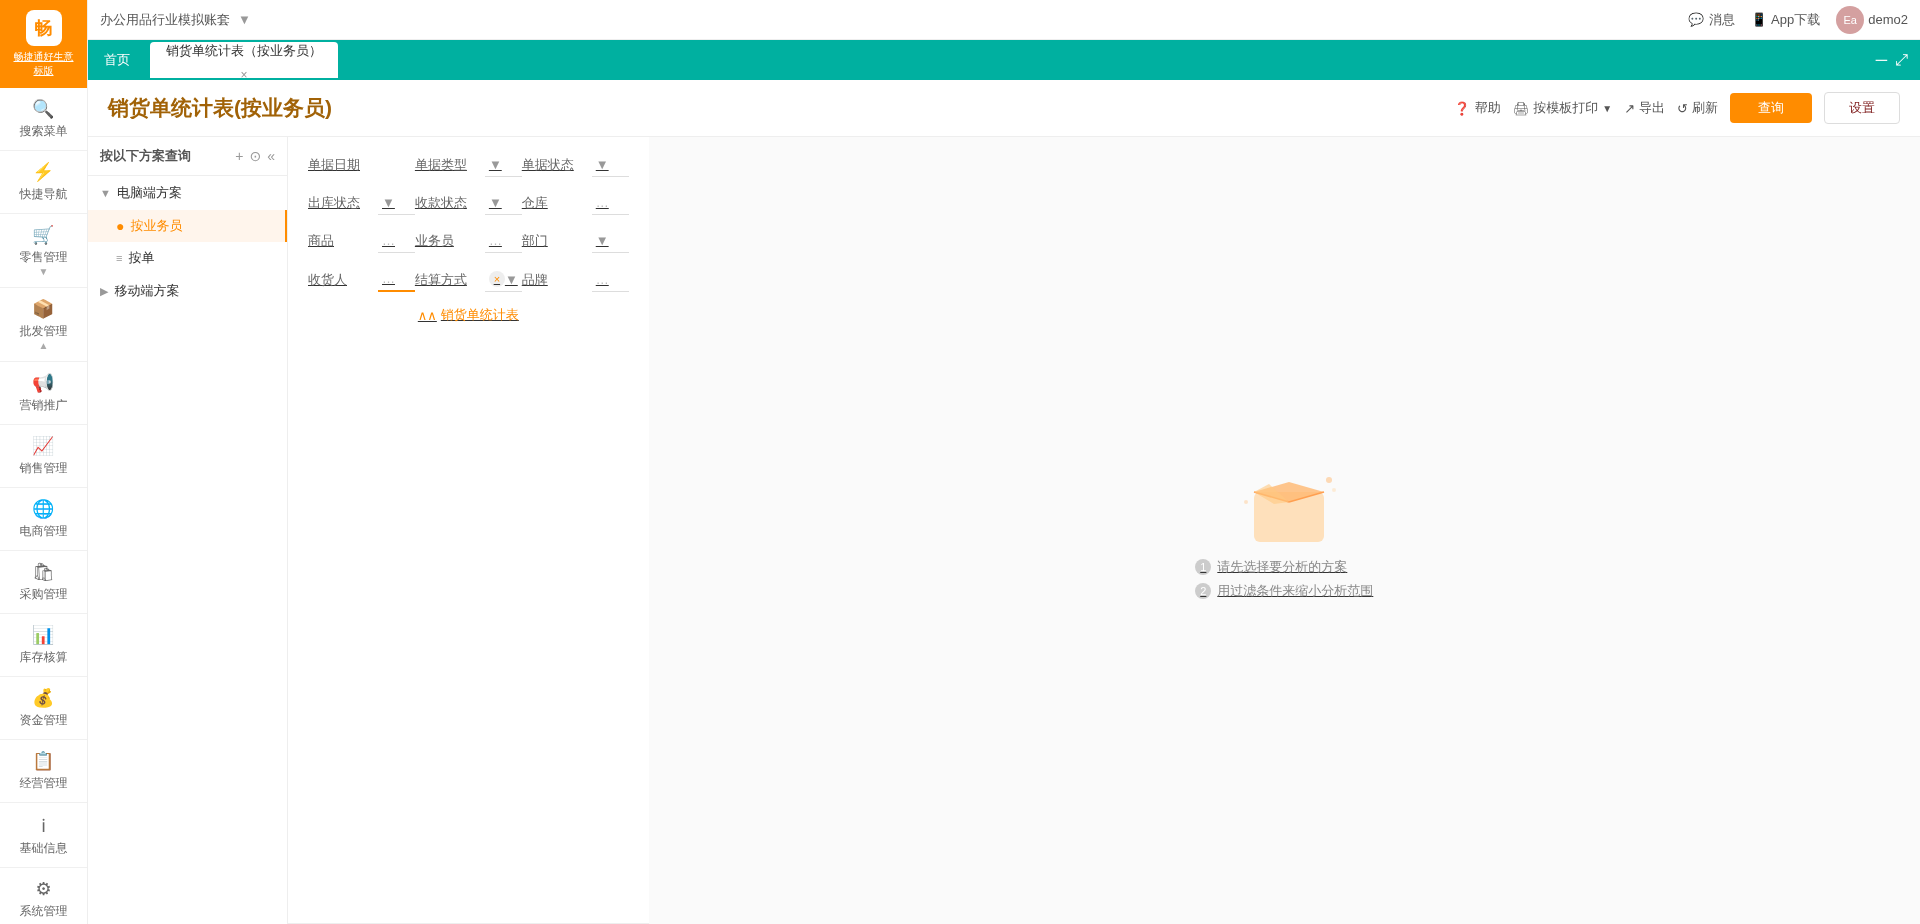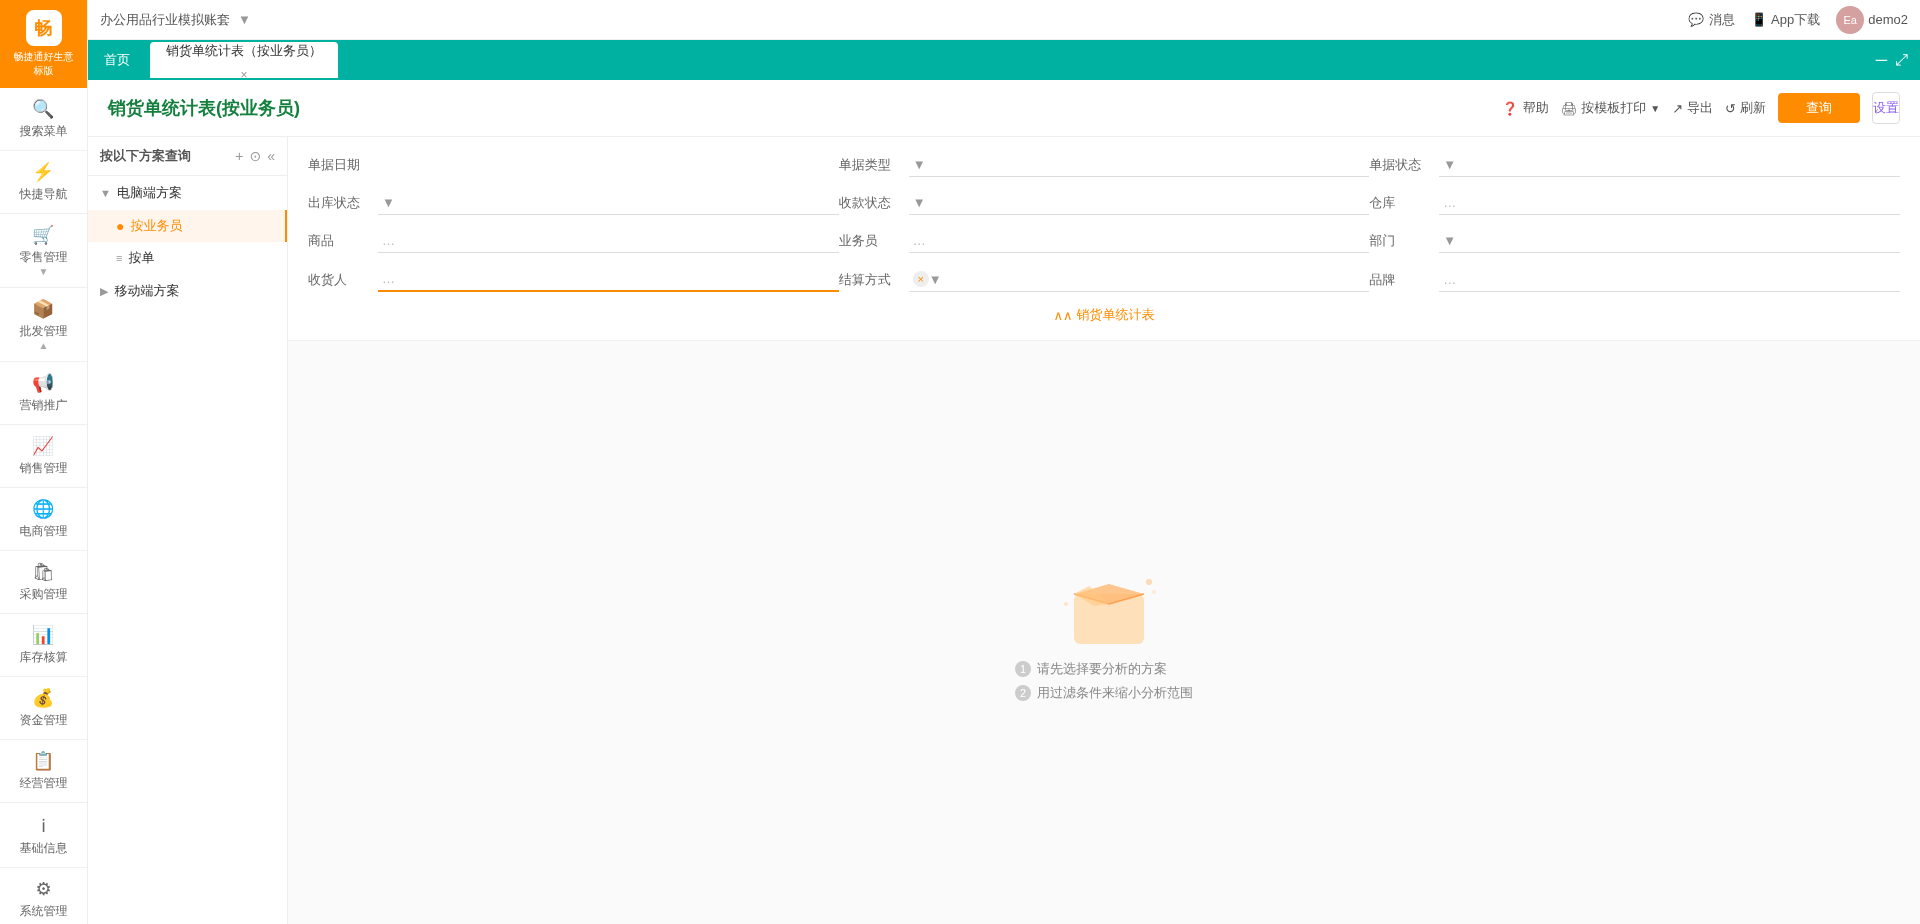--- a/index.html
+++ b/index.html
@@ -29,21 +29,21 @@
       cursor: pointer;
     }
     .sidebar-logo .logo-icon {
       width: 36px; height: 36px;
       background: #fff;
       border-radius: 8px;
       display: flex; align-items: center; justify-content: center;
       margin-bottom: 4px;
     }
     .sidebar-logo .logo-icon span { color: #ff8c00; font-size: 18px; font-weight: bold; }
-    .sidebar-label { font-size: 10px; color: #fff; }
+    .sidebar-label { font-size: 10px; color: #fff; text-decoration: underline; }
     .sidebar-item {
       width: 100%;
       display: flex;
       flex-direction: column;
       align-items: center;
       padding: 10px 5px;
       cursor: pointer;
       font-size: 12px;
       color: #666;
       border-bottom: 1px solid #f0f0f0;
@@ -137,43 +137,43 @@
 
     
     .page-header {
       background: #fff;
       padding: 12px 20px;
       display: flex;
       align-items: center;
       justify-content: space-between;
       border-bottom: 1px solid #eee;
     }
-    .page-title { font-size: 18px; font-weight: bold; color: #15803d; }
+    .page-title { font-size: 21px; font-weight: bold; color: #a16207; }
     .page-actions {
       display: flex; align-items: center; gap: 12px;
     }
     .page-actions .action-btn {
       display: flex; align-items: center; gap: 4px;
       font-size: 13px; color: #555; cursor: pointer;
     }
     .btn-primary {
       background: #ff8c00;
       color: #fff;
       border: none;
       border-radius: 4px;
       padding: 6px 28px;
       cursor: pointer;
       font-size: 13px;
     }
     .btn-secondary {
       background: #fff;
-      color: #8b5cf6;
+      color: #7f1d1d;
       border: 1px solid #ddd;
       border-radius: 4px;
-      padding: 6px 0;
+      padding: 6px 24px;
       cursor: pointer;
       font-size: 13px;
     }
 
     
     .content-layout {
       flex: 1;
       display: flex;
       overflow: hidden;
     }
@@ -216,22 +216,23 @@
       display: flex;
       align-items: center;
       gap: 6px;
     }
     .tree-child-item.active { color: #ff8c00; background: #fff5ec; border-right: 2px solid #ff8c00; }
 
     
     .right-panel {
       flex: 1;
       display: flex;
-      flex-direction: column;
+      flex-direction: row;
       overflow: hidden;
+      text-decoration: underline;
     }
 
     .filter-area {
       background: #fff;
       padding: 16px 20px;
       border-bottom: 1px solid #eee;
     }
 
     .filter-group {
       display: flex;

